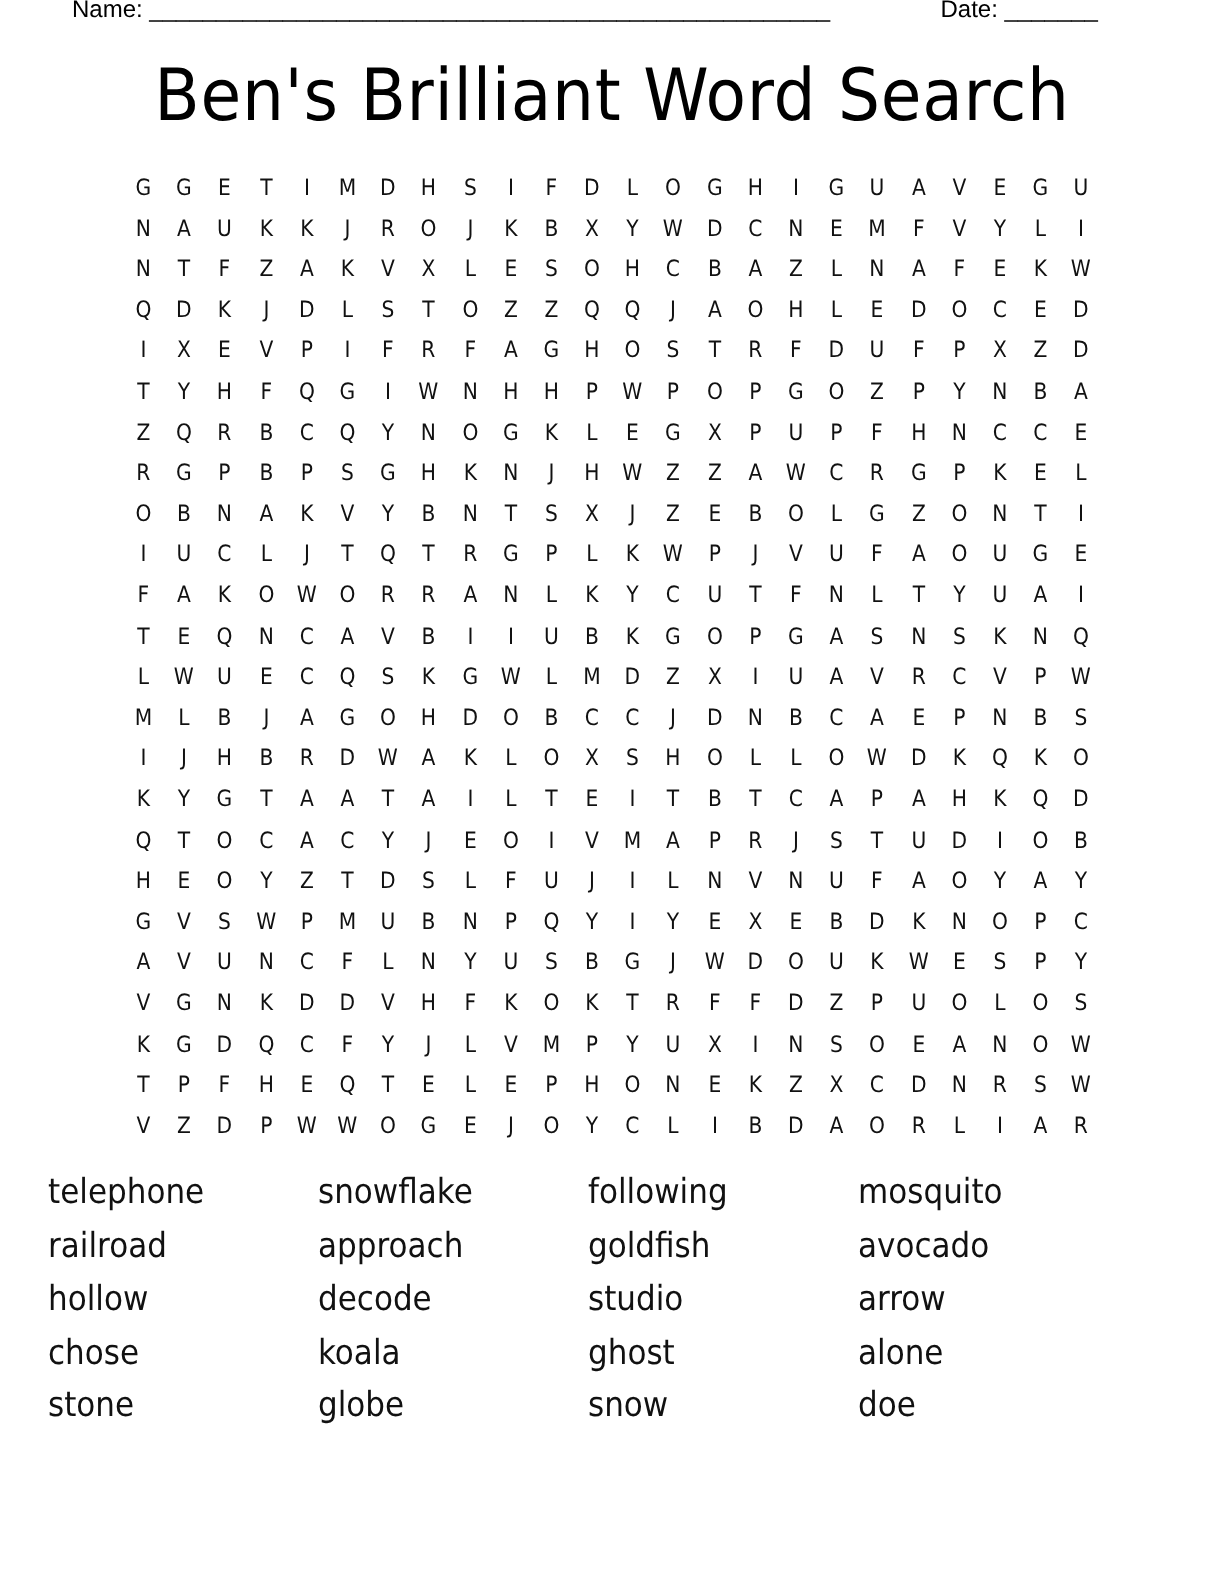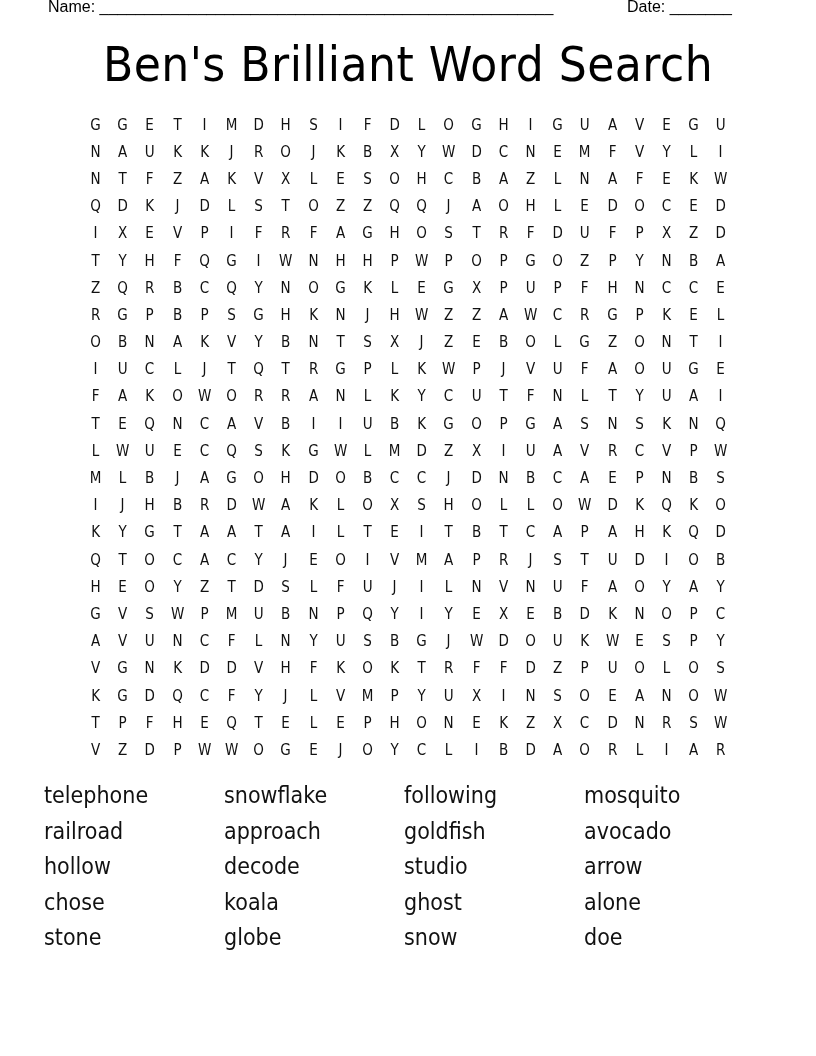--- a/index.html
+++ b/index.html
@@ -21,21 +21,21 @@
     display: grid;
     grid-template-columns: repeat(24, 27.2px);
     grid-auto-rows: 27.2px;
   }
   .cell {
     display: flex; align-items: center; justify-content: center;
     font-family: "DejaVu Sans", sans-serif; font-size: 15px; color: #111;
     transform: scaleX(0.9);
   }
   .words {
-    position: absolute; left: 44px; top: 778px; width: 720px;
+    position: absolute; left: 32px; top: 778px; width: 720px;
     display: grid; grid-template-columns: repeat(4, 180px); grid-auto-rows: 35.5px;
   }
   .word {
     font-family: "DejaVu Sans", sans-serif; font-size: 23px; color: #111;
     line-height: 35px; transform: scaleX(0.9); transform-origin: left center;
     white-space: nowrap;
   }
 </style>
 </head>
 <body>

